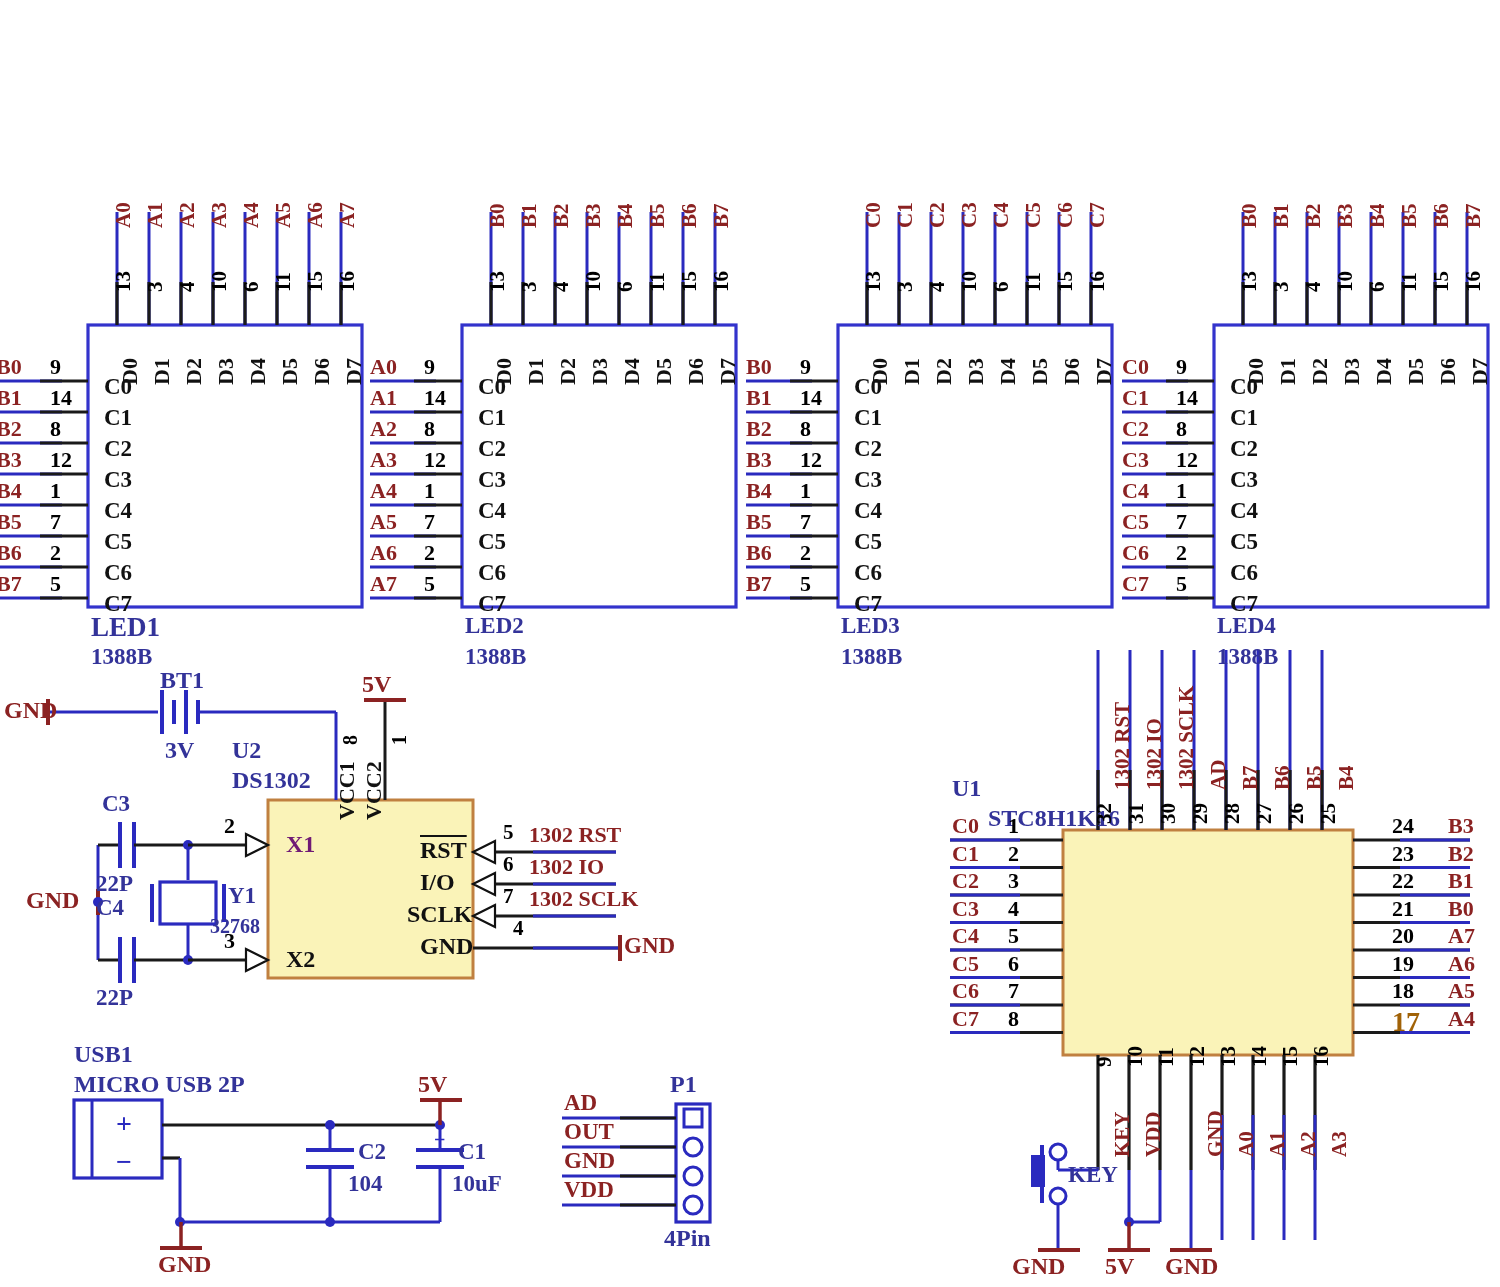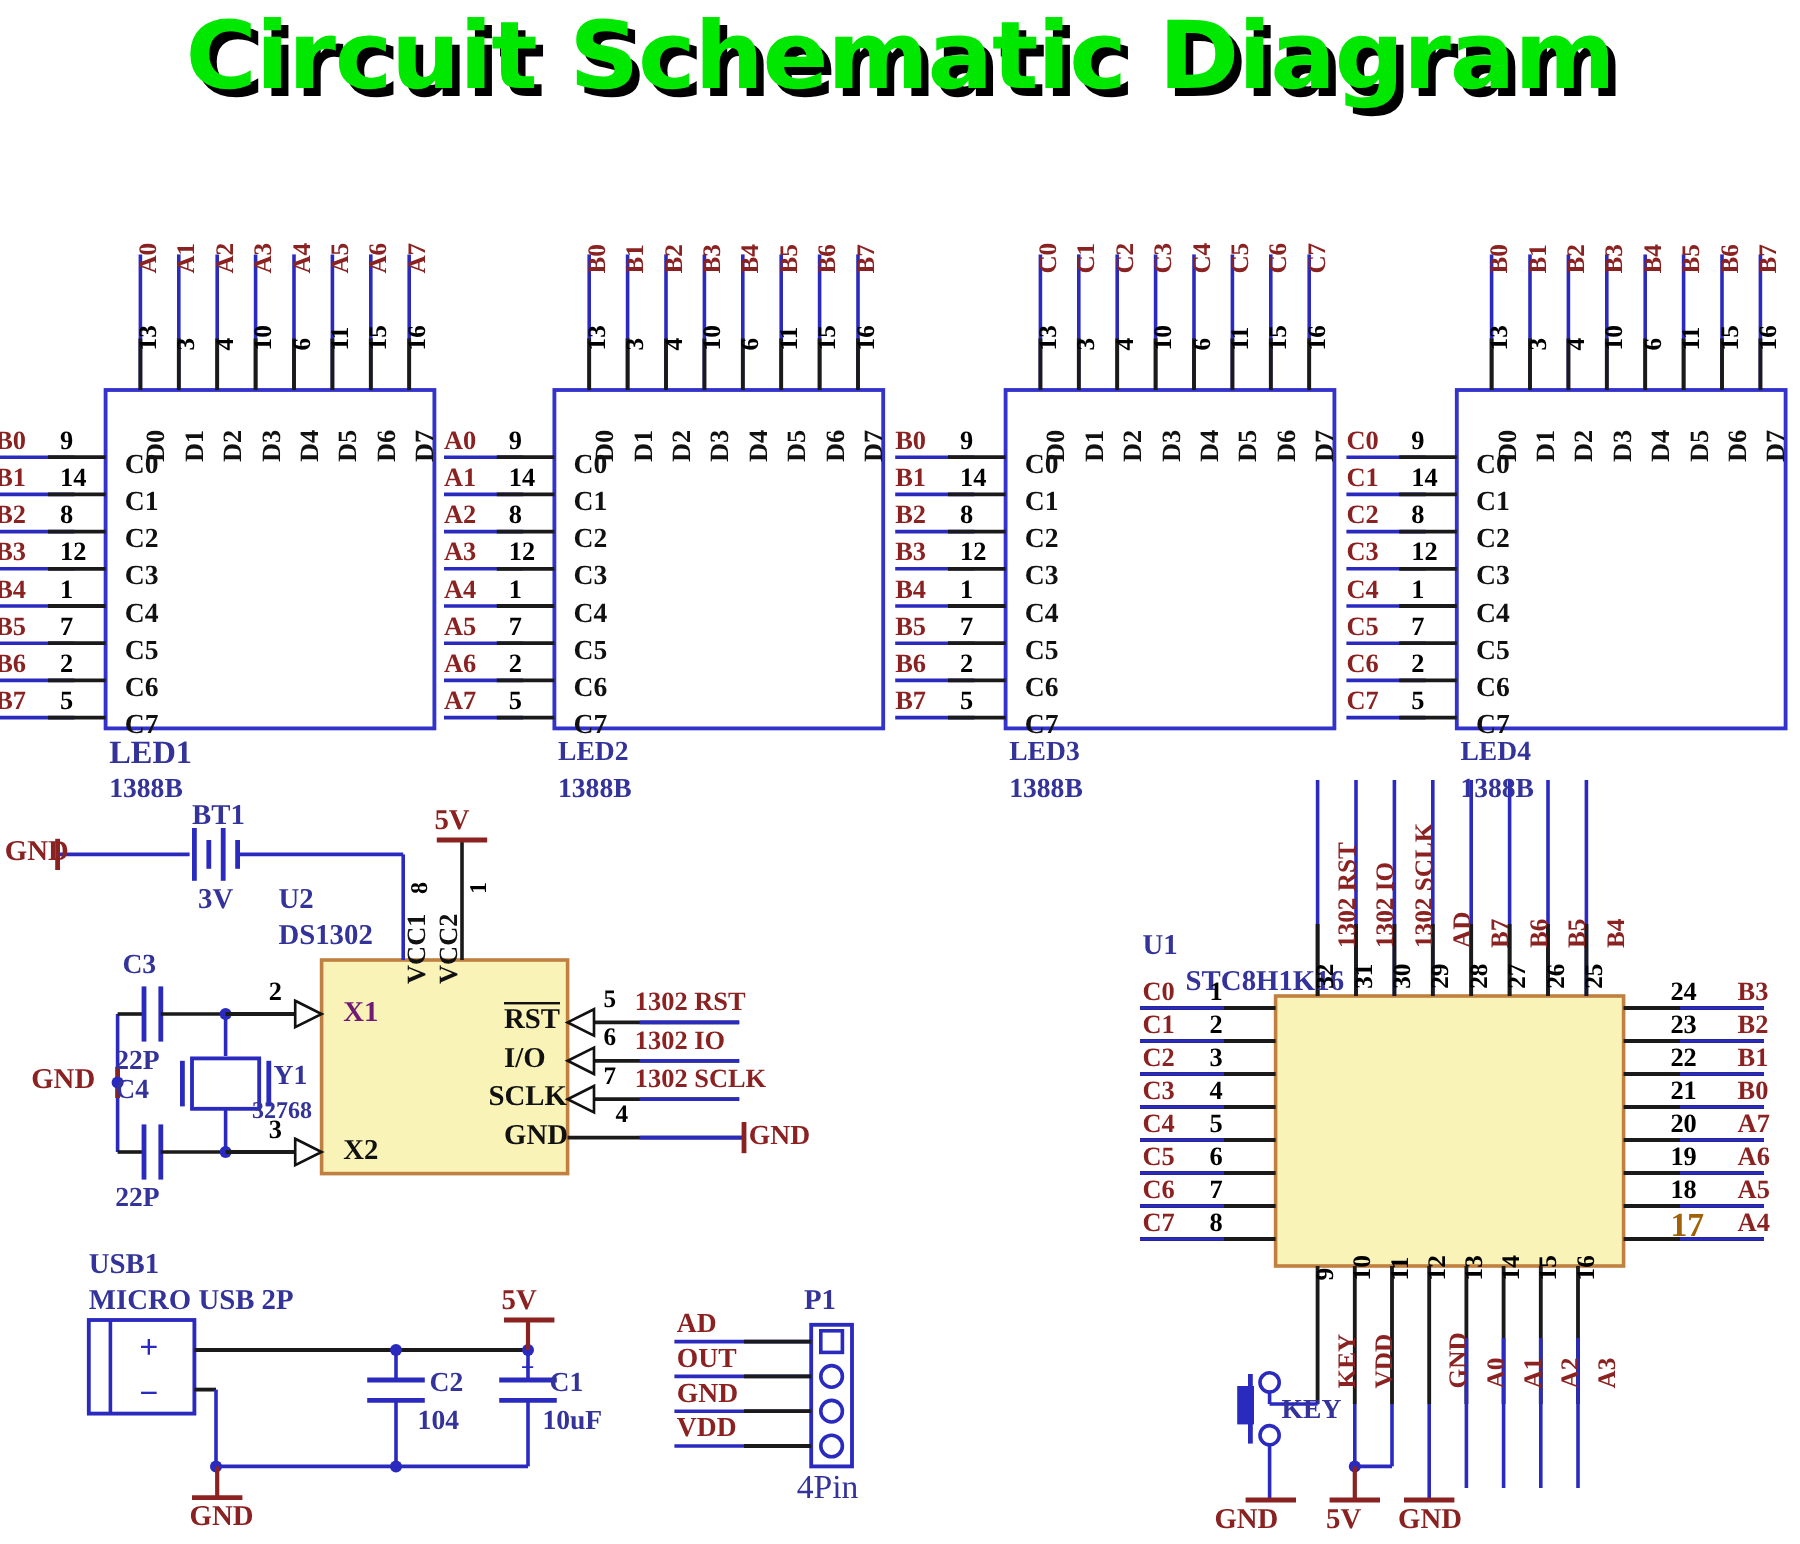--- a/index.html
+++ b/index.html
@@ -16,23 +16,20 @@
       letter-spacing:-1px;color:#00E800;
       text-shadow:6px 7px 0 #000;
       transform:scaleX(1.04);transform-origin:50% 0;}
   svg{position:absolute;left:0;top:0;}
 </style>
 </head>
 <body>
 
 <div id="root">
 
-  <div id="title-wrap">
-    <div id="title-text">Circuit Schematic Diagram</div>
-  </div>
 
   <svg id="draw" width="1500" height="1287">
       <rect x="88" y="325" width="274" height="282" stroke="#3333CC" fill="#ffffff" stroke-width="3.2"></rect>
       <line x1="-4" y1="381" x2="62" y2="381" stroke="#2A2ABF" stroke-width="3"></line>
       <line x1="40" y1="381" x2="88" y2="381" stroke="#1A1A1A" stroke-width="3.2"></line>
       <line x1="-4" y1="412" x2="62" y2="412" stroke="#2A2ABF" stroke-width="3"></line>
       <line x1="40" y1="412" x2="88" y2="412" stroke="#1A1A1A" stroke-width="3.2"></line>
       <line x1="-4" y1="443" x2="62" y2="443" stroke="#2A2ABF" stroke-width="3"></line>
       <line x1="40" y1="443" x2="88" y2="443" stroke="#1A1A1A" stroke-width="3.2"></line>
       <line x1="-4" y1="474" x2="62" y2="474" stroke="#2A2ABF" stroke-width="3"></line>
@@ -559,21 +556,21 @@
       <div class="t" style="left: 116px; top: 1110px; color: rgb(42, 42, 191); font-size: 28px; font-weight: bold;">+</div>
       <div class="t" style="left: 116px; top: 1148px; color: rgb(42, 42, 191); font-size: 28px; font-weight: bold;">−</div>
       <div class="t" style="left: 158px; top: 1252px; color: rgb(139, 34, 34); font-size: 24px; font-weight: bold;">GND</div>
       <div class="t" style="left: 358px; top: 1140px; color: rgb(51, 51, 153); font-size: 23px; font-weight: bold;">C2</div>
       <div class="t" style="left: 348px; top: 1172px; color: rgb(51, 51, 153); font-size: 23px; font-weight: bold;">104</div>
       <div class="t" style="left: 434px; top: 1130px; color: rgb(42, 42, 191); font-size: 20px; font-weight: bold;">+</div>
       <div class="t" style="left: 458px; top: 1140px; color: rgb(51, 51, 153); font-size: 23px; font-weight: bold;">C1</div>
       <div class="t" style="left: 452px; top: 1172px; color: rgb(51, 51, 153); font-size: 23px; font-weight: bold;">10uF</div>
       <div class="t" style="left: 418px; top: 1072px; color: rgb(139, 34, 34); font-size: 24px; font-weight: bold;">5V</div>
       <div class="t" style="left: 670px; top: 1072px; color: rgb(51, 51, 153); font-size: 24px; font-weight: bold;">P1</div>
-      <div class="t" style="left: 664px; top: 1226px; color: rgb(51, 51, 153); font-size: 28px; font-weight: normal;">4Pin</div>
+      <div class="t" style="left: 664px; top: 1226px; color: rgb(51, 51, 153); font-size: 24px; font-weight: bold;">4Pin</div>
       <div class="t" style="left: 564px; top: 1091px; color: rgb(139, 34, 34); font-size: 23px; font-weight: bold;">AD</div>
       <div class="t" style="left: 564px; top: 1120px; color: rgb(139, 34, 34); font-size: 23px; font-weight: bold;">OUT</div>
       <div class="t" style="left: 564px; top: 1149px; color: rgb(139, 34, 34); font-size: 23px; font-weight: bold;">GND</div>
       <div class="t" style="left: 564px; top: 1178px; color: rgb(139, 34, 34); font-size: 23px; font-weight: bold;">VDD</div>
       <div class="t" style="left: 952px; top: 776px; color: rgb(51, 51, 153); font-size: 24px; font-weight: bold;">U1</div>
       <div class="t" style="left: 952px; top: 806px; color: rgb(51, 51, 153); font-size: 24px; font-weight: bold; margin-left: 36px;">STC8H1K16</div>
       <div class="t" style="left: 952px; top: 815px; color: rgb(139, 34, 34); font-size: 22px; font-weight: bold;">C0</div>
       <div class="t" style="left: 1008px; top: 815px; color: rgb(0, 0, 0); font-size: 22px; font-weight: bold;">1</div>
       <div class="t" style="left: 952px; top: 842.5px; color: rgb(139, 34, 34); font-size: 22px; font-weight: bold;">C1</div>
       <div class="t" style="left: 1008px; top: 842.5px; color: rgb(0, 0, 0); font-size: 22px; font-weight: bold;">2</div>

